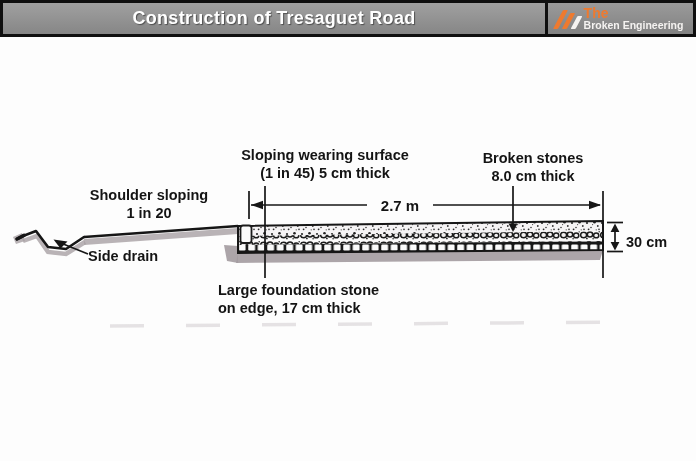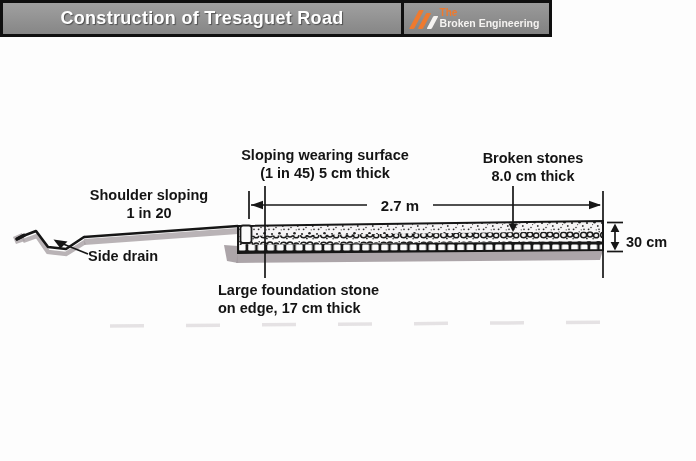--- a/index.html
+++ b/index.html
@@ -2,42 +2,42 @@
 <html><head>
 <meta charset="utf-8">
 <style>
   html,body{margin:0;padding:0;background:#ffffff;}
   #frame{
     position:relative;width:696px;height:461px;background:#fdfdfd;
     font-family:"Liberation Sans",sans-serif;overflow:hidden;
   }
   
   #header{
-    position:absolute;top:0;left:0;width:552px;height:37px;
+    position:absolute;top:0;left:0;width:696px;height:37px;
     box-sizing:border-box;border:3px solid #0f0f0f;
     background:linear-gradient(#a0a0a0,#868686);
     display:flex;align-items:stretch;
   }
   #title-zone{flex:1;display:flex;align-items:center;justify-content:center;}
   #page-title{
     color:#ffffff;font-weight:700;font-size:18px;letter-spacing:.3px;
     text-shadow:1px 1px 1px rgba(0,0,0,.45);white-space:nowrap;
   }
   #logo-zone{
     width:148px;box-sizing:border-box;border-left:3px solid #0f0f0f;
     background:linear-gradient(#9a9a9a,#828282);
     display:flex;align-items:center;justify-content:center;gap:5px;
   }
   .slashes{display:flex;gap:3px;align-items:flex-end;height:20px;}
   .slash{width:5px;height:19px;transform:skewX(-28deg);border-radius:1px;}
   .slash.s1{background:#ee7a2f;}
   .slash.s2{background:#ee7a2f;height:16px;}
   .slash.s3{background:#f5f3f1;height:13px;}
   .logo-text{display:flex;flex-direction:column;line-height:1.05;}
-  .logo-the{color:#ee7a2f;font-weight:700;font-size:10px;}
+  .logo-the{color:#ee7a2f;font-weight:700;font-size:14px;}
   .logo-name{color:#f5f3f1;font-weight:700;font-size:10.5px;white-space:nowrap;}
   
   #diagram{position:absolute;top:0;left:0;}
   text{fill:#141414;font-family:"Liberation Sans",sans-serif;font-weight:700;}
   .lbl{font-size:14.5px;}
   .dim{font-size:15px;}
 </style>
 </head>
 <body>
 

